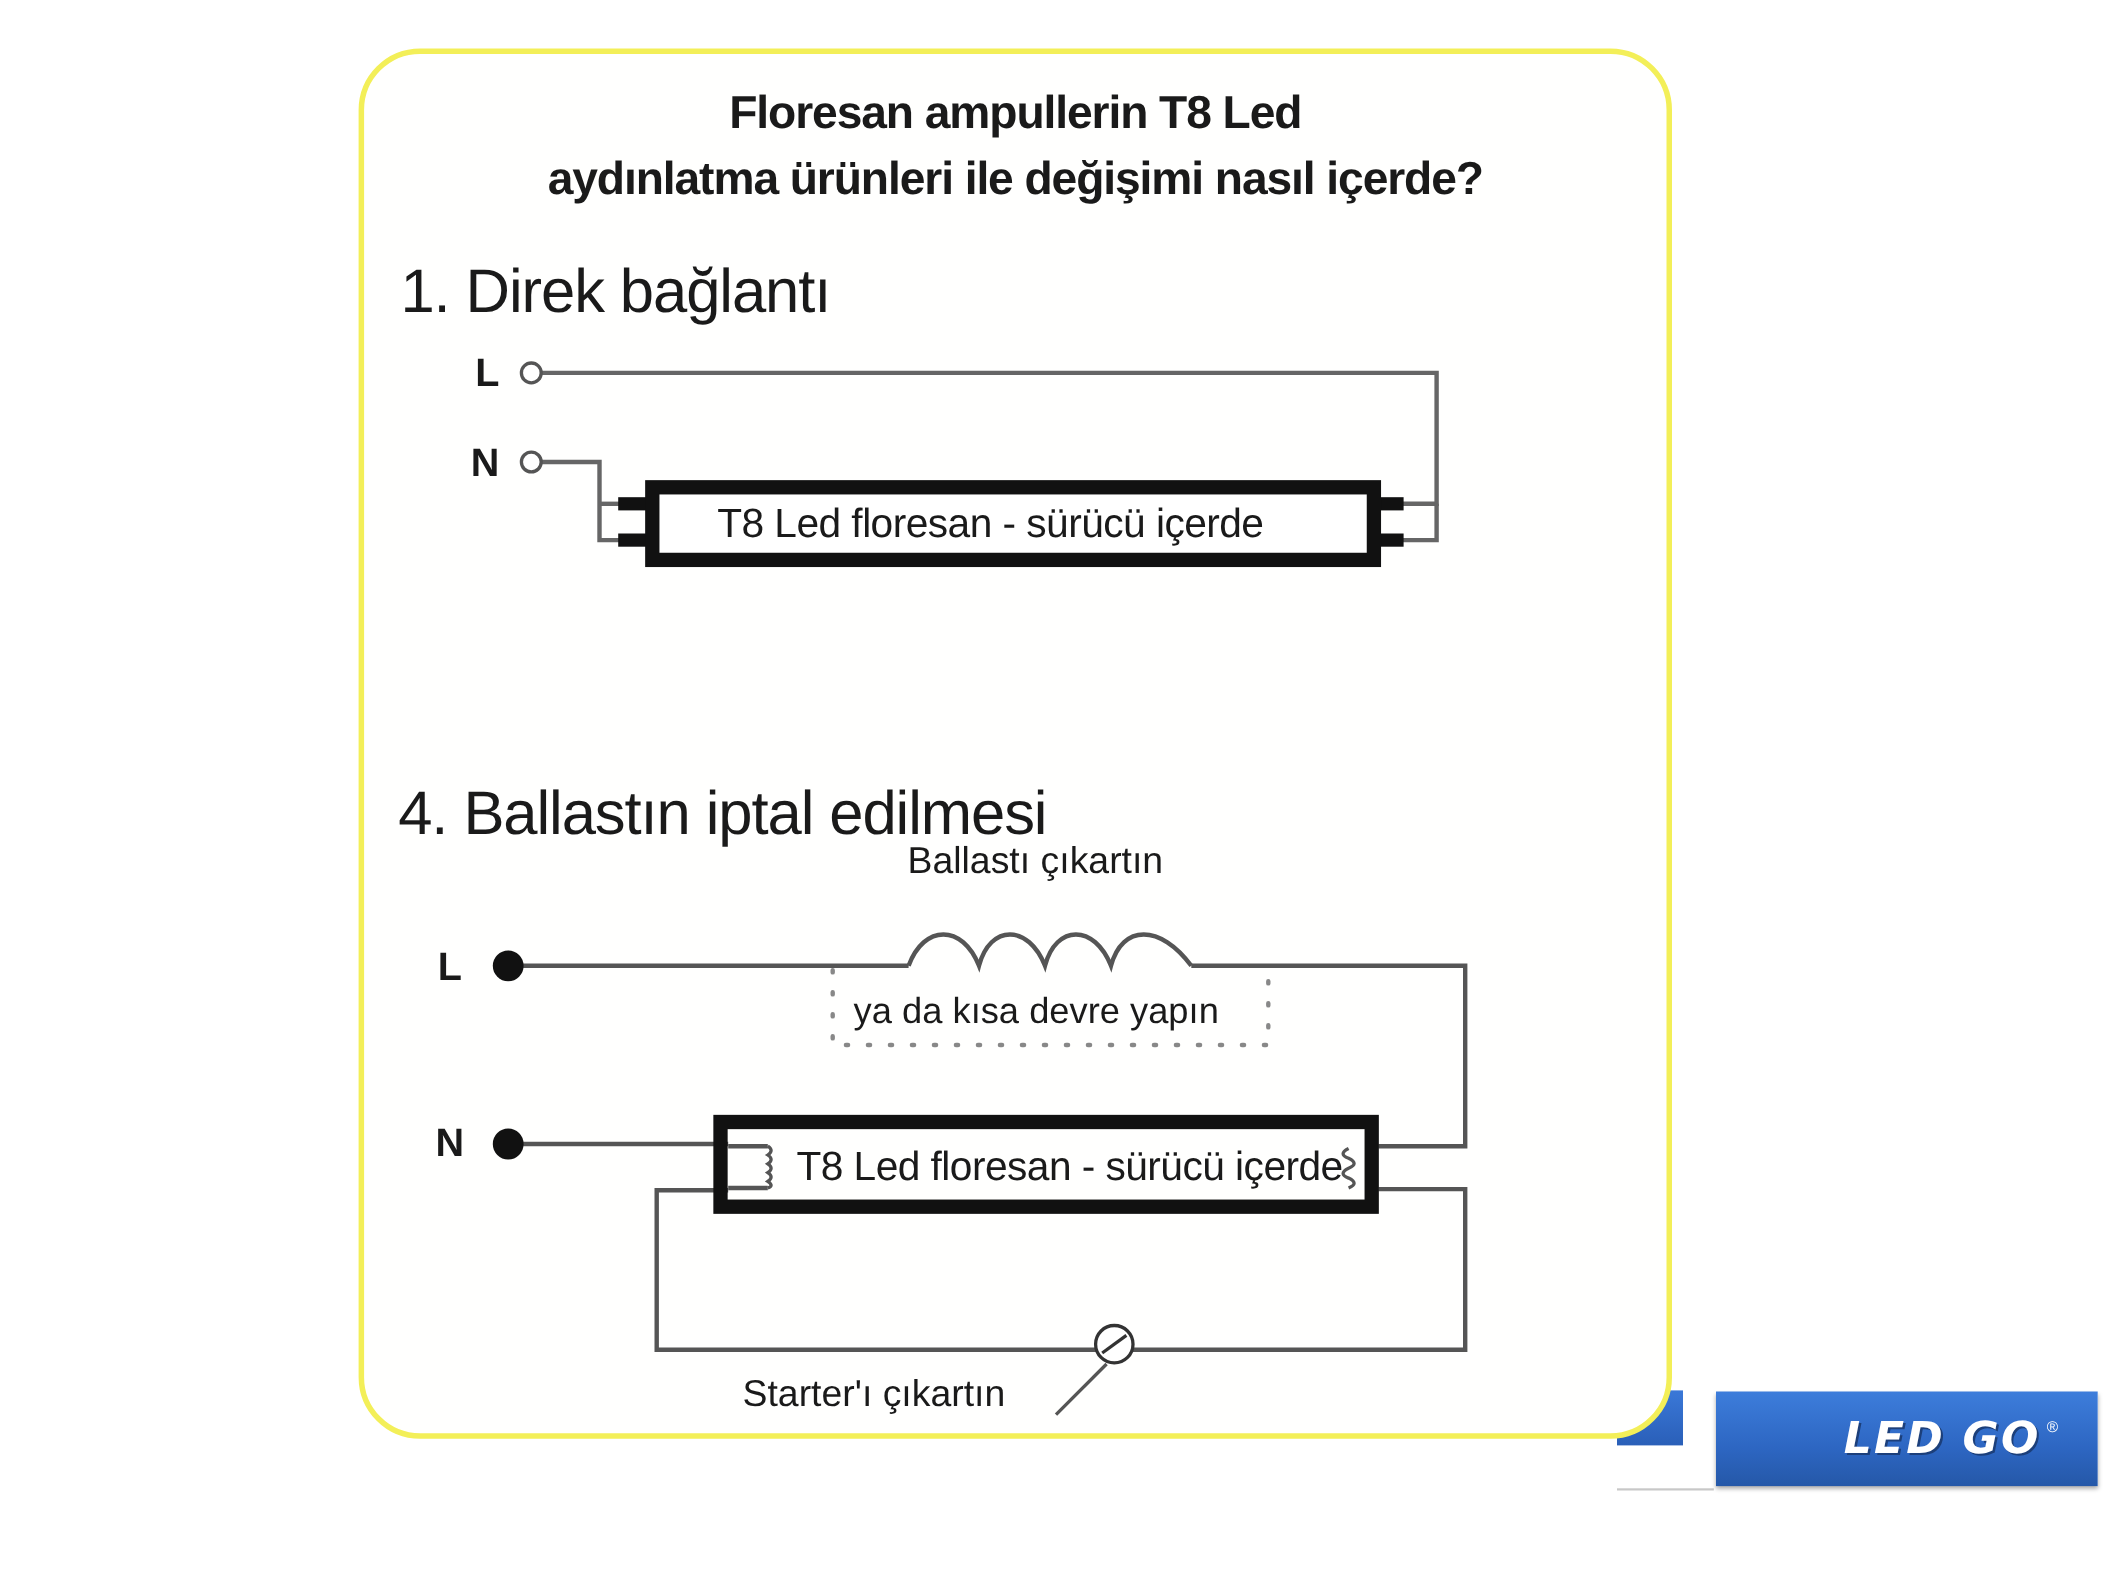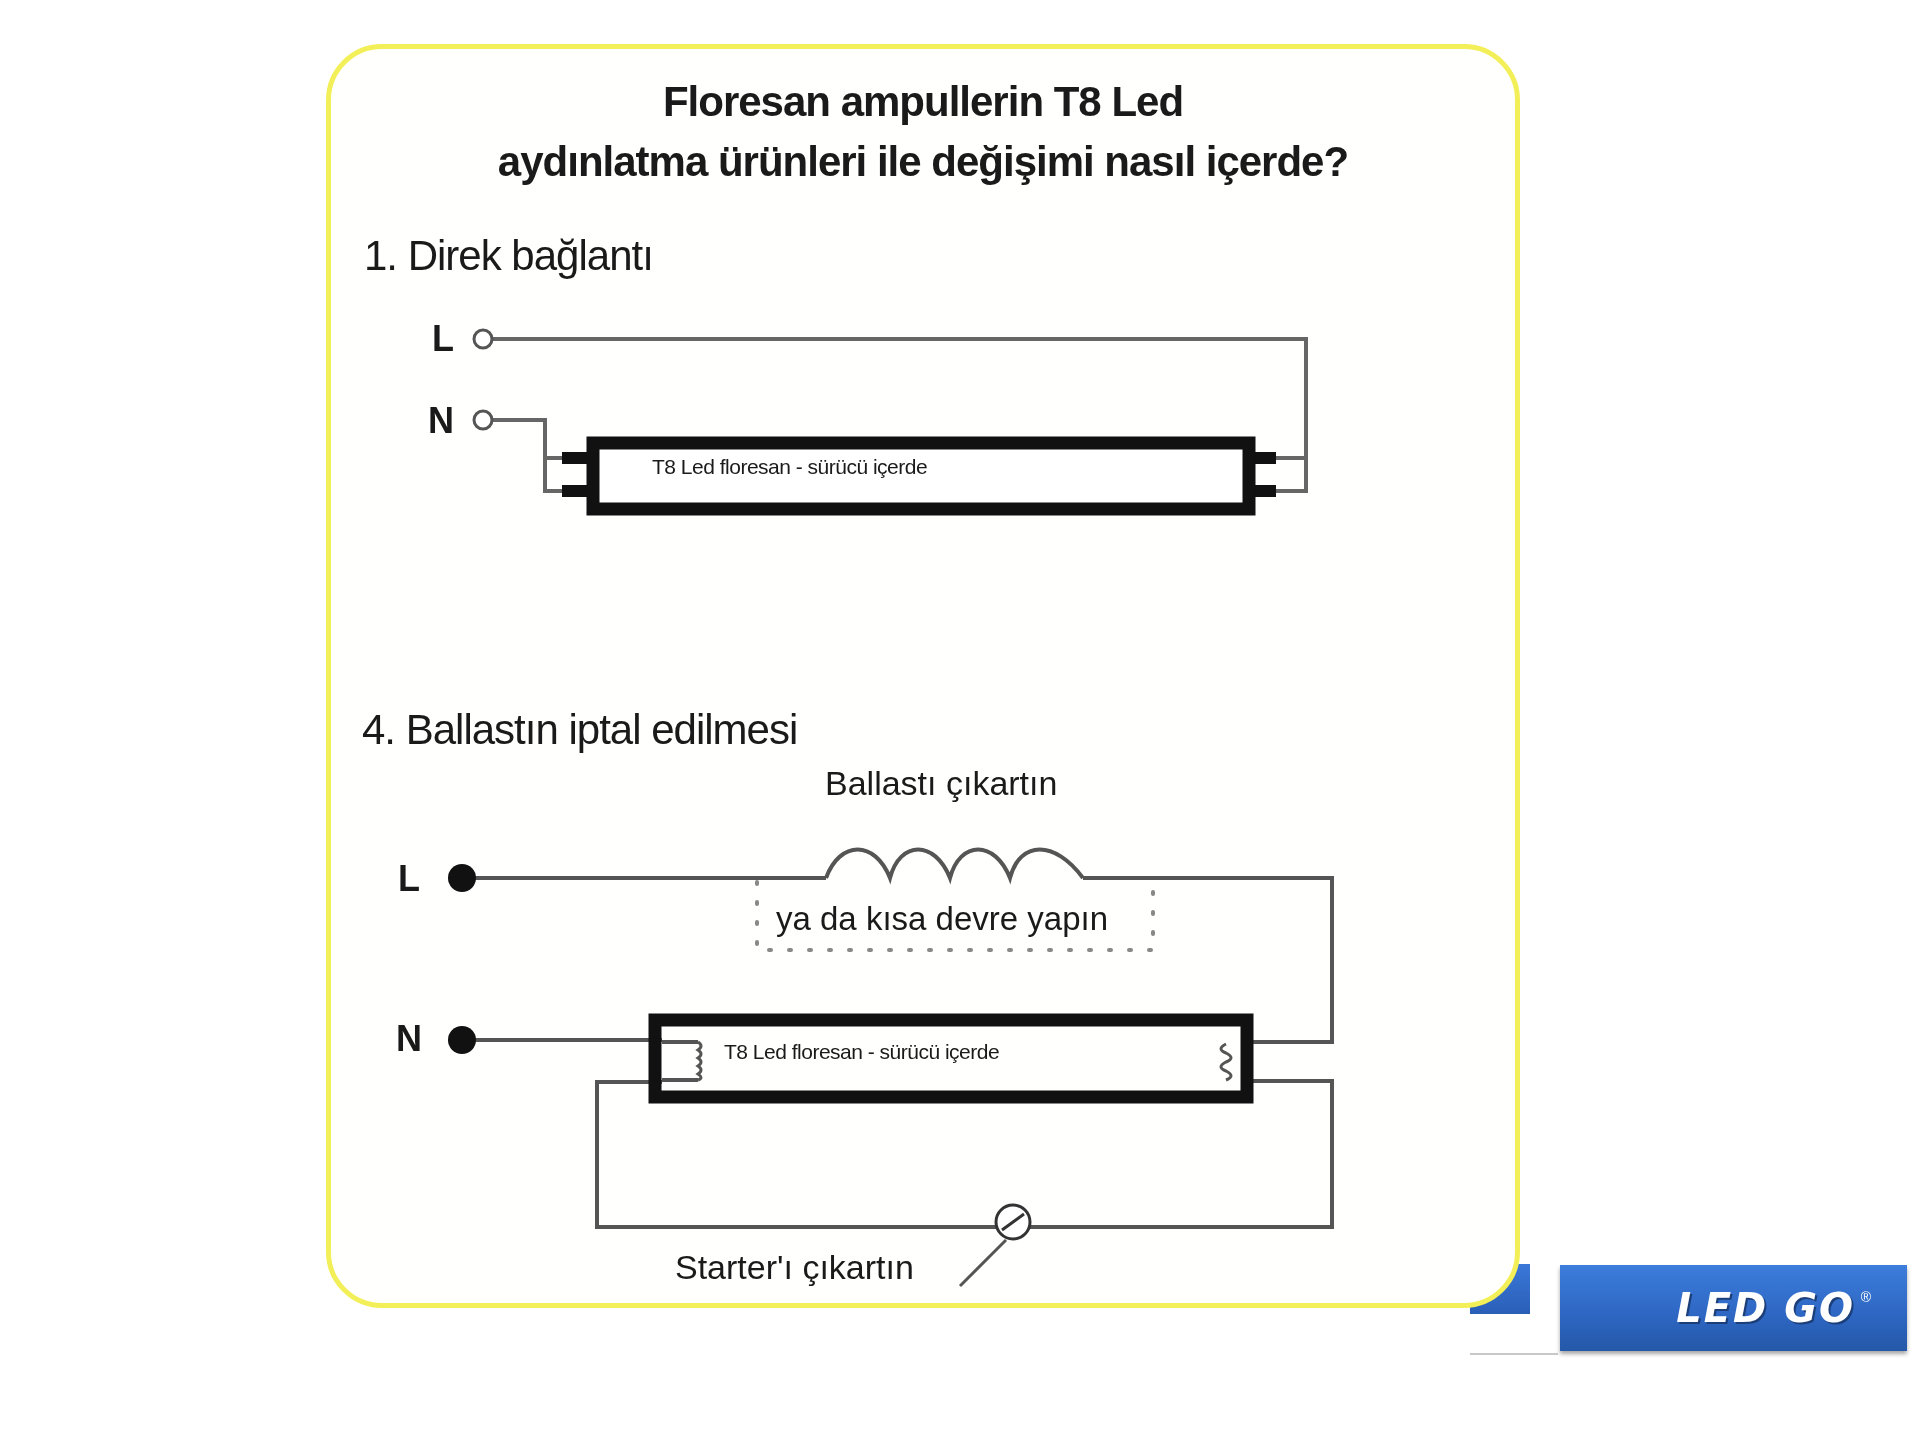--- a/index.html
+++ b/index.html
@@ -2,25 +2,25 @@
 <html><head>
 <meta charset="utf-8">
 <style>
   html, body { margin:0; padding:0; background:#ffffff; }
   body { width:1920px; height:1440px; position:relative; overflow:hidden;
          font-family:"Liberation Sans", "DejaVu Sans", sans-serif; color:#1a1a1a; }
   .card { position:absolute; left:326px; top:44px; width:1194px; height:1264px;
           border:5px solid #f3ef58; border-radius:56px; background:#fffffe; box-sizing:border-box; z-index:2; }
   .title { position:absolute; left:326px; width:1194px; top:72px; text-align:center;
            font-weight:bold; font-size:42px; line-height:60px; letter-spacing:-1px; z-index:3; }
-  .section { position:absolute; font-size:42px; letter-spacing:-1px; z-index:3; }
+  .section { position:absolute; font-size:56px; letter-spacing:-1px; z-index:3; }
   .lbl { position:absolute; font-size:34px; z-index:3; white-space:nowrap; }
   .term { position:absolute; font-weight:bold; font-size:36px; z-index:3; }
   svg.diagram { position:absolute; left:0; top:0; z-index:3; }
-  .tube-text { position:absolute; font-size:21px; letter-spacing:-0.5px; z-index:4; white-space:nowrap; }
+  .tube-text { position:absolute; font-size:37px; letter-spacing:-0.5px; z-index:4; white-space:nowrap; }
   .blue-under { position:absolute; left:1470px; top:1264px; width:60px; height:50px;
                 background:linear-gradient(#3a78d8,#2a5fb8); z-index:1; }
   .logo { position:absolute; left:1560px; top:1265px; width:347px; height:86px;
           background:linear-gradient(#3d7ddb, #2d66c2 60%, #2558a8);
           box-shadow:0 3px 4px rgba(0,0,0,0.35); z-index:3; }
   .logo-text { position:absolute; right:52px; top:20px; color:#ffffff; font-weight:bold;
                font-style:italic; font-size:40px; letter-spacing:2px;
                text-shadow:2px 2px 0 #1c3f7a; font-family:"DejaVu Sans", sans-serif; }
   .logo-reg { position:absolute; right:36px; top:24px; color:#ffffff; font-size:14px; }
   .footer-line { position:absolute; left:1470px; top:1353px; width:88px; height:2px; background:#c8c8c8; z-index:1; }

